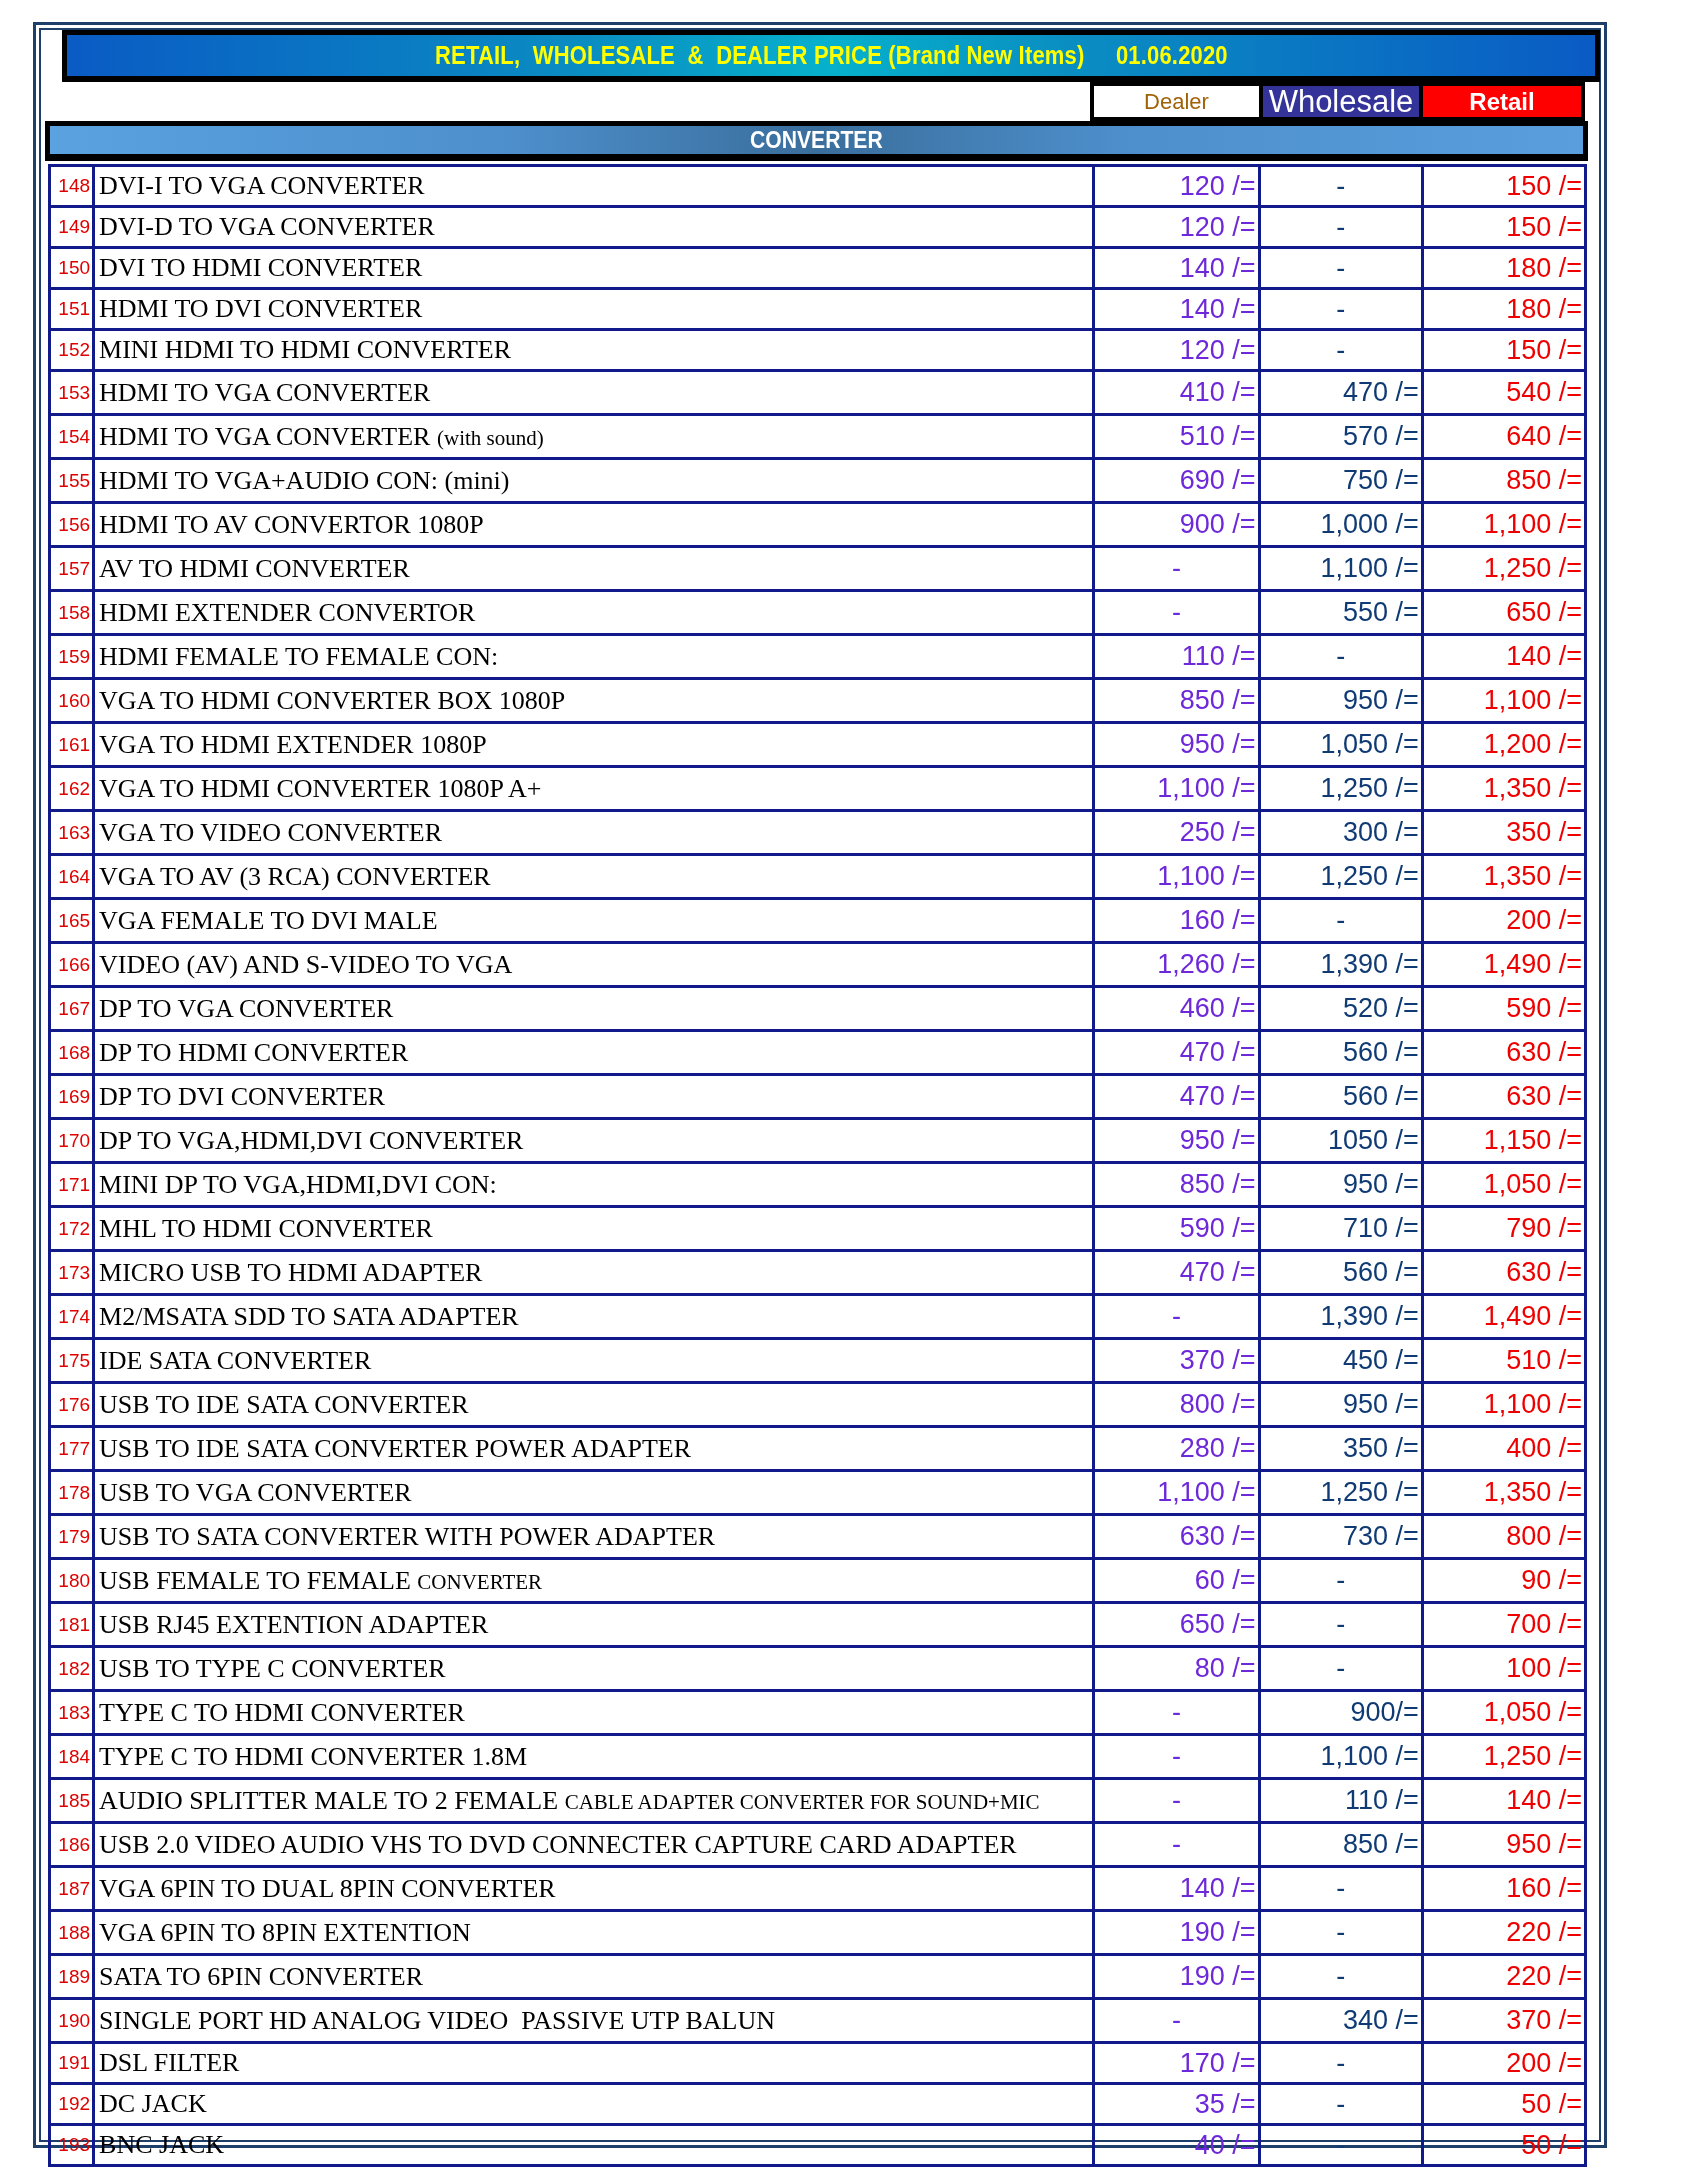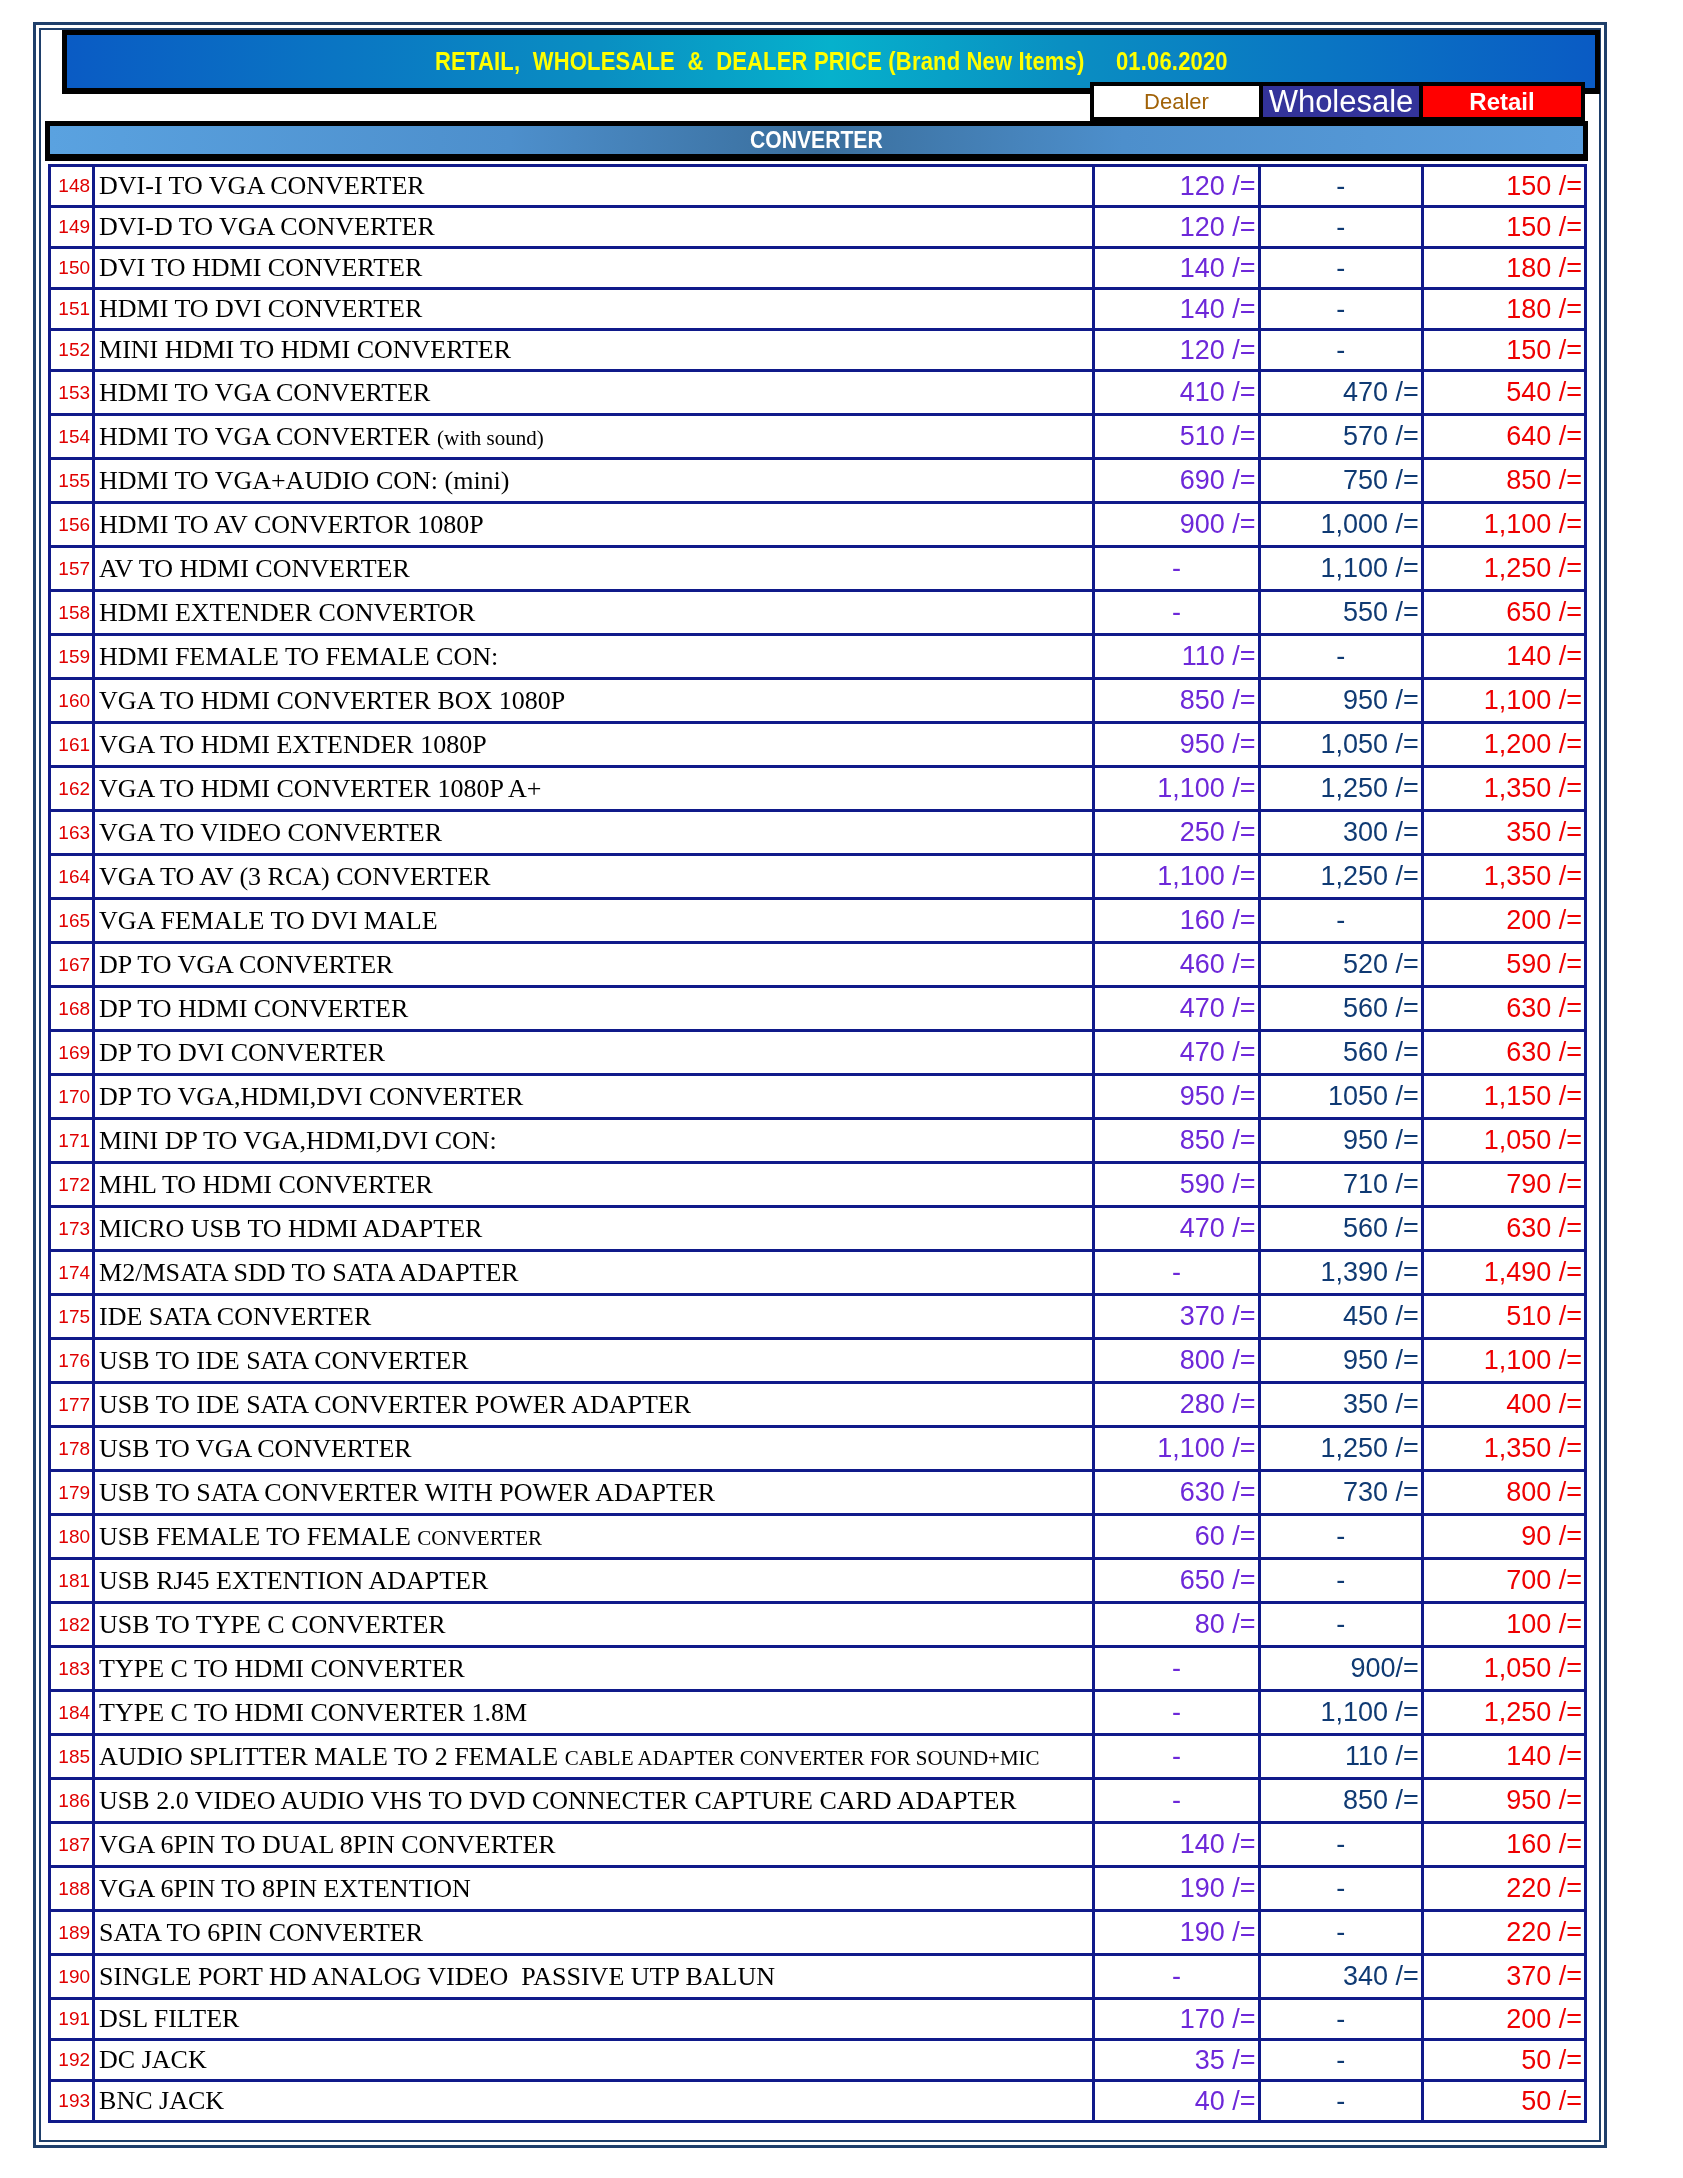--- a/index.html
+++ b/index.html
@@ -4,21 +4,21 @@
 <style>
   html, body { margin: 0; padding: 0; background: #ffffff; }
   body { width: 1683px; height: 2178px; position: relative; overflow: hidden;
          font-family: "Liberation Serif", "DejaVu Serif", serif; }
 
   .frame-outer { position: absolute; left: 33px; top: 22px; width: 1574px; height: 2126px;
                  border: 3px solid #1f3f6b; box-sizing: border-box; }
   .frame-inner { position: absolute; left: 39px; top: 28px; width: 1562px; height: 2114px;
                  border: 2px solid #1f3f6b; box-sizing: border-box; }
 
-  .title-bar { position: absolute; left: 62px; top: 30px; width: 1538px; height: 64px;
+  .title-bar { position: absolute; left: 62px; top: 30px; width: 1538px; height: 52px;
                background: #000; box-sizing: border-box; padding: 5px 5px 6px 5px; }
   .title-inner { width: 100%; height: 100%;
                  background: linear-gradient(90deg, #0a5bc4 0%, #0a8fc2 35%, #06b1cc 50%, #0a8fc2 65%, #0a5bc4 100%);
                  display: flex; align-items: center; justify-content: center; }
   .title-text { color: #ffff00; font-family: "Liberation Sans", "DejaVu Sans", sans-serif;
                 font-weight: bold; font-size: 25px; letter-spacing: 0.2px; white-space: pre; transform: scaleX(0.88); }
 
   .legend { position: absolute; left: 1090px; top: 82px; width: 495px; height: 41px;
             background: #000; box-sizing: border-box; padding: 4px 4px 6px 4px; display: flex; gap: 4px; }
   .legend-cell { display: flex; align-items: center; justify-content: center;
@@ -210,20 +210,27 @@
         <td class="cell-price cell-retail">1,350 /=</td>
       </tr>
       <tr class="tall">
         <td class="cell-num">165</td>
         <td class="cell-desc"><span style="white-space: pre;">VGA FEMALE TO DVI MALE</span></td>
         <td class="cell-price cell-dealer">160 /=</td>
         <td class="cell-price cell-wholesale dash">-</td>
         <td class="cell-price cell-retail">200 /=</td>
       </tr>
       <tr class="tall">
+        <td class="cell-num">166</td>
+        <td class="cell-desc"><span style="white-space: pre;">VIDEO (AV) AND S-VIDEO TO VGA</span></td>
+        <td class="cell-price cell-dealer">1,260 /=</td>
+        <td class="cell-price cell-wholesale">1,390 /=</td>
+        <td class="cell-price cell-retail">1,490 /=</td>
+      </tr>
+      <tr class="tall">
         <td class="cell-num">167</td>
         <td class="cell-desc"><span style="white-space: pre;">DP TO VGA CONVERTER</span></td>
         <td class="cell-price cell-dealer">460 /=</td>
         <td class="cell-price cell-wholesale">520 /=</td>
         <td class="cell-price cell-retail">590 /=</td>
       </tr>
       <tr class="tall">
         <td class="cell-num">168</td>
         <td class="cell-desc"><span style="white-space: pre;">DP TO HDMI CONVERTER</span></td>
         <td class="cell-price cell-dealer">470 /=</td>

